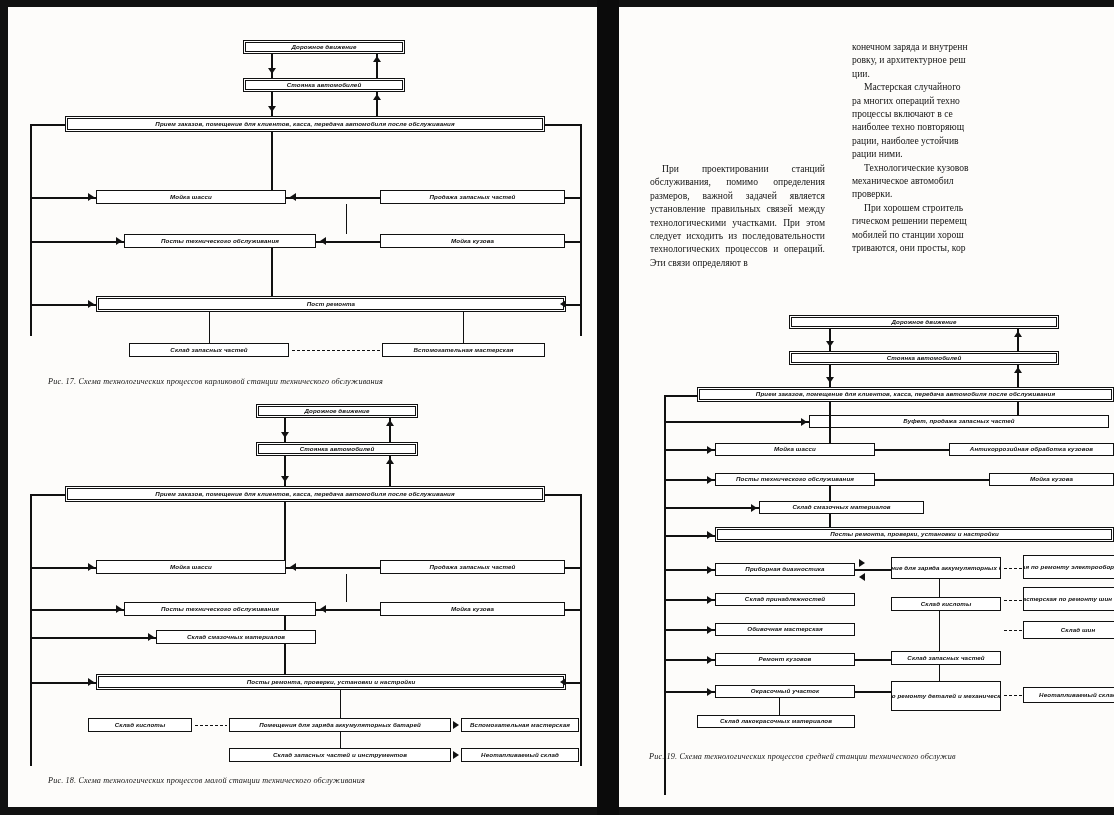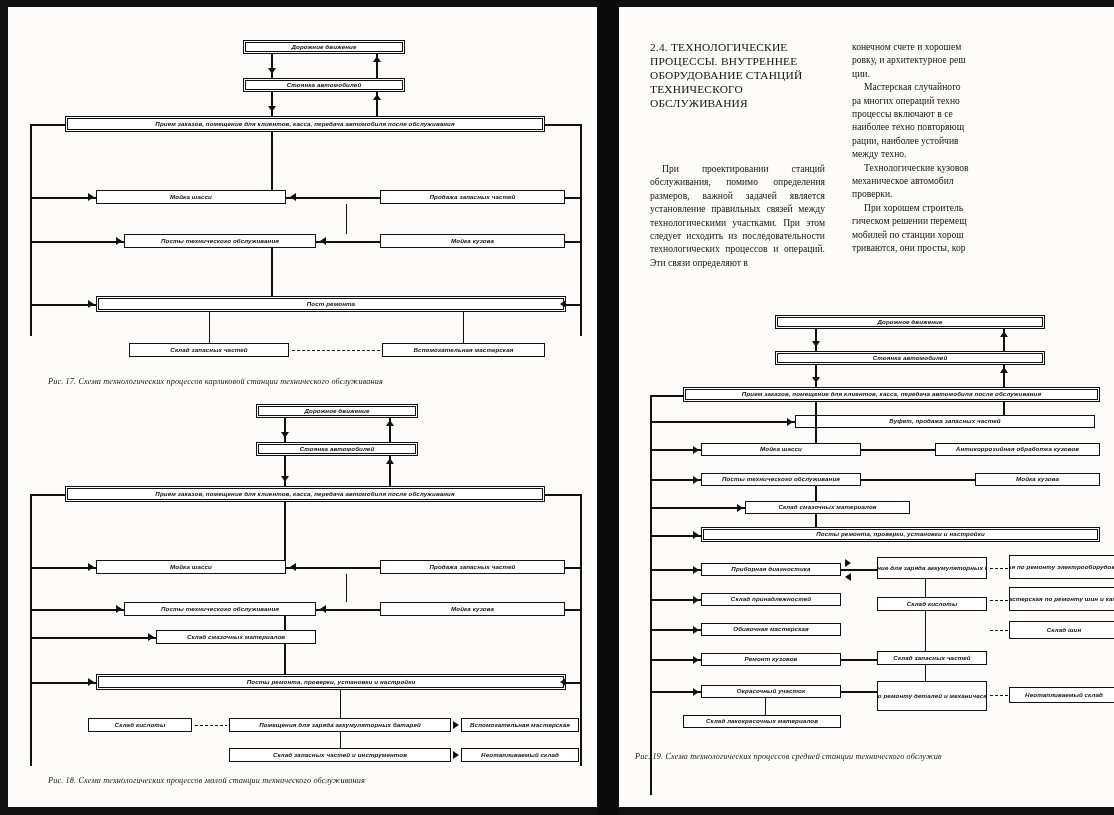--- a/index.html
+++ b/index.html
@@ -224,49 +224,45 @@
 
     <div class="node" style="left:229px;top:350px;width:222px;height:14px;">Склад запасных частей и инструментов</div>
     <div class="node" style="left:461px;top:350px;width:118px;height:14px;">Неотапливаемый склад</div>
     <div class="arr arr-r" style="left:453px;top:353px;"></div>
     <div class="vline" style="left:340px;top:292px;height:28px;"></div>
     <div class="vline" style="left:340px;top:334px;height:16px;"></div>
 
     <div class="caption" style="left:48px;top:378px;">Рис. 18. Схема технологических процессов малой станции технического обслуживания</div>
   </div>
 
-  <div class="sec-title clip" style="left:650px;top:40px;width:175px;height:110px;">
-    <span>2.4.</span>
-    <span>ТЕХНОЛОГИЧЕСКИЕ ПРОЦЕССЫ. ВНУТРЕННЕЕ ОБОРУДОВАНИЕ СТАНЦИЙ ТЕХНИЧЕСКОГО ОБСЛУЖИВАНИЯ</span>
-  </div>
 
   <div class="body-col clip" style="left:650px;top:162px;width:175px;height:128px;">
     <p class="indent">При проектировании станций обслуживания, помимо определения размеров, важной задачей является установление правильных связей между технологическими участками. При этом следует исходить из последовательности технологических процессов и операций. Эти связи определяют в</p>
   </div>
 
   <div class="body-col clip" style="left:852px;top:40px;width:258px;height:252px;">
-    <p>конечном счете и хорошем</p>
+    <p>конечном заряда и внутренн</p>
     <p>ровку, и архитектурное реш</p>
     <p>ции.</p>
     <p style="text-indent:12px">Мастерская случайного</p>
     <p>ра многих операций техно</p>
     <p>процессы включают в се</p>
     <p>наиболее техно повторяющ</p>
     <p>рации, наиболее устойчив</p>
-    <p>между техно.</p>
+    <p>рации ними.</p>
     <p style="text-indent:12px">Технологические кузовов</p>
     <p>механическое автомобил</p>
     <p>проверки.</p>
     <p style="text-indent:12px">При хорошем строитель</p>
     <p>гическом решении перемещ</p>
     <p>мобилей по станции хорош</p>
     <p>триваются, они просты, кор</p>
   </div>
 
-  <div class="diagram" style="left:605px;top:305px;width:495px;height:500px;">
+  <div class="diagram" style="left:619px;top:305px;width:495px;height:500px;">
 
     <div class="node double" style="left:170px;top:10px;width:270px;height:14px;">Дорожное движение</div>
     <div class="vline2" style="left:210px;top:24px;height:22px;"></div>
     <div class="vline2" style="left:398px;top:24px;height:22px;"></div>
     <div class="arr arr-d" style="left:207px;top:36px;"></div>
     <div class="arr arr-u" style="left:395px;top:26px;"></div>
 
     <div class="node double" style="left:170px;top:46px;width:270px;height:14px;">Стоянка автомобилей</div>
     <div class="vline2" style="left:210px;top:60px;height:22px;"></div>
     <div class="vline2" style="left:398px;top:60px;height:22px;"></div>

